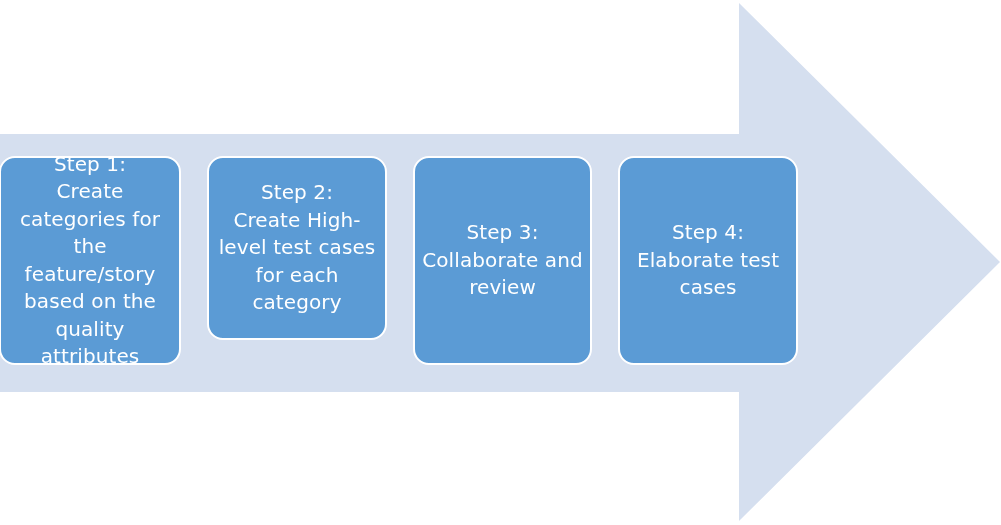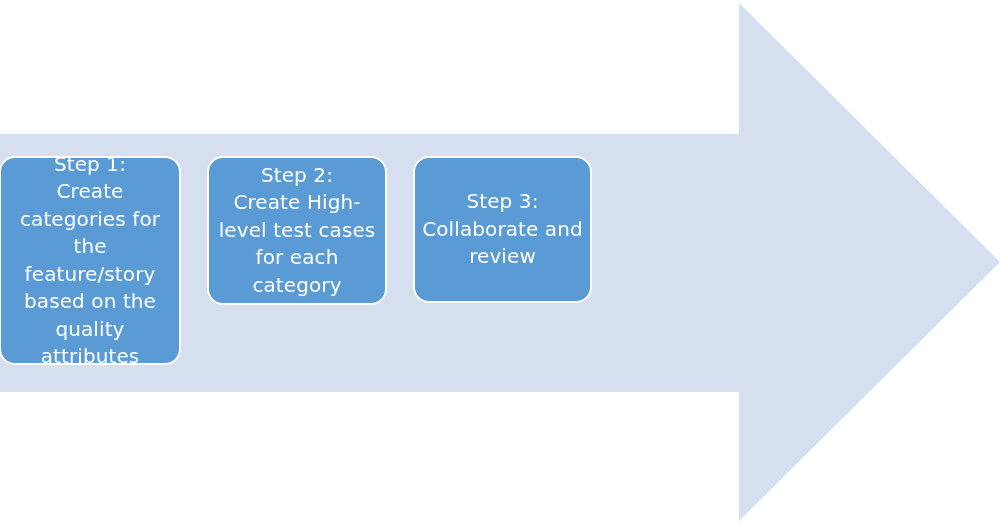--- a/index.html
+++ b/index.html
@@ -51,23 +51,26 @@
 <div id="canvas">
 
   <svg id="arrow-svg" viewBox="0 0 1001 525" preserveAspectRatio="none" aria-hidden="true">
     <polygon points="0,134 739,134 739,3 1000,262 739,521 739,392 0,392" fill="#d5dfef"></polygon>
   </svg>
 
   <div class="step-box" style="left:-1px; top:156px; width:182px; height:209px;">
     <span class="step-text">Step 1:<br>Create categories for the feature/story based on the quality attributes</span>
   </div>
 
-  <div class="step-box" style="left:207px; top:156px; width:180px; height:149px;">
+  <div class="step-box" style="left:207px; top:156px; width:180px; height:184px;">
     <span class="step-text">Step 2:<br>Create High-level test cases for each category</span>
   </div>
 
-  <div class="step-box" style="left:413px; top:156px; width:179px; height:147px;">
+  <div class="step-box" style="left:413px; top:156px; width:179px; height:209px;">
     <span class="step-text">Step 3:<br>Collaborate and review</span>
   </div>
 
+  <div class="step-box" style="left:618px; top:156px; width:180px; height:209px;">
+    <span class="step-text">Step 4:<br>Elaborate test cases</span>
+  </div>
 
 
 </div>
 
 </body></html>

